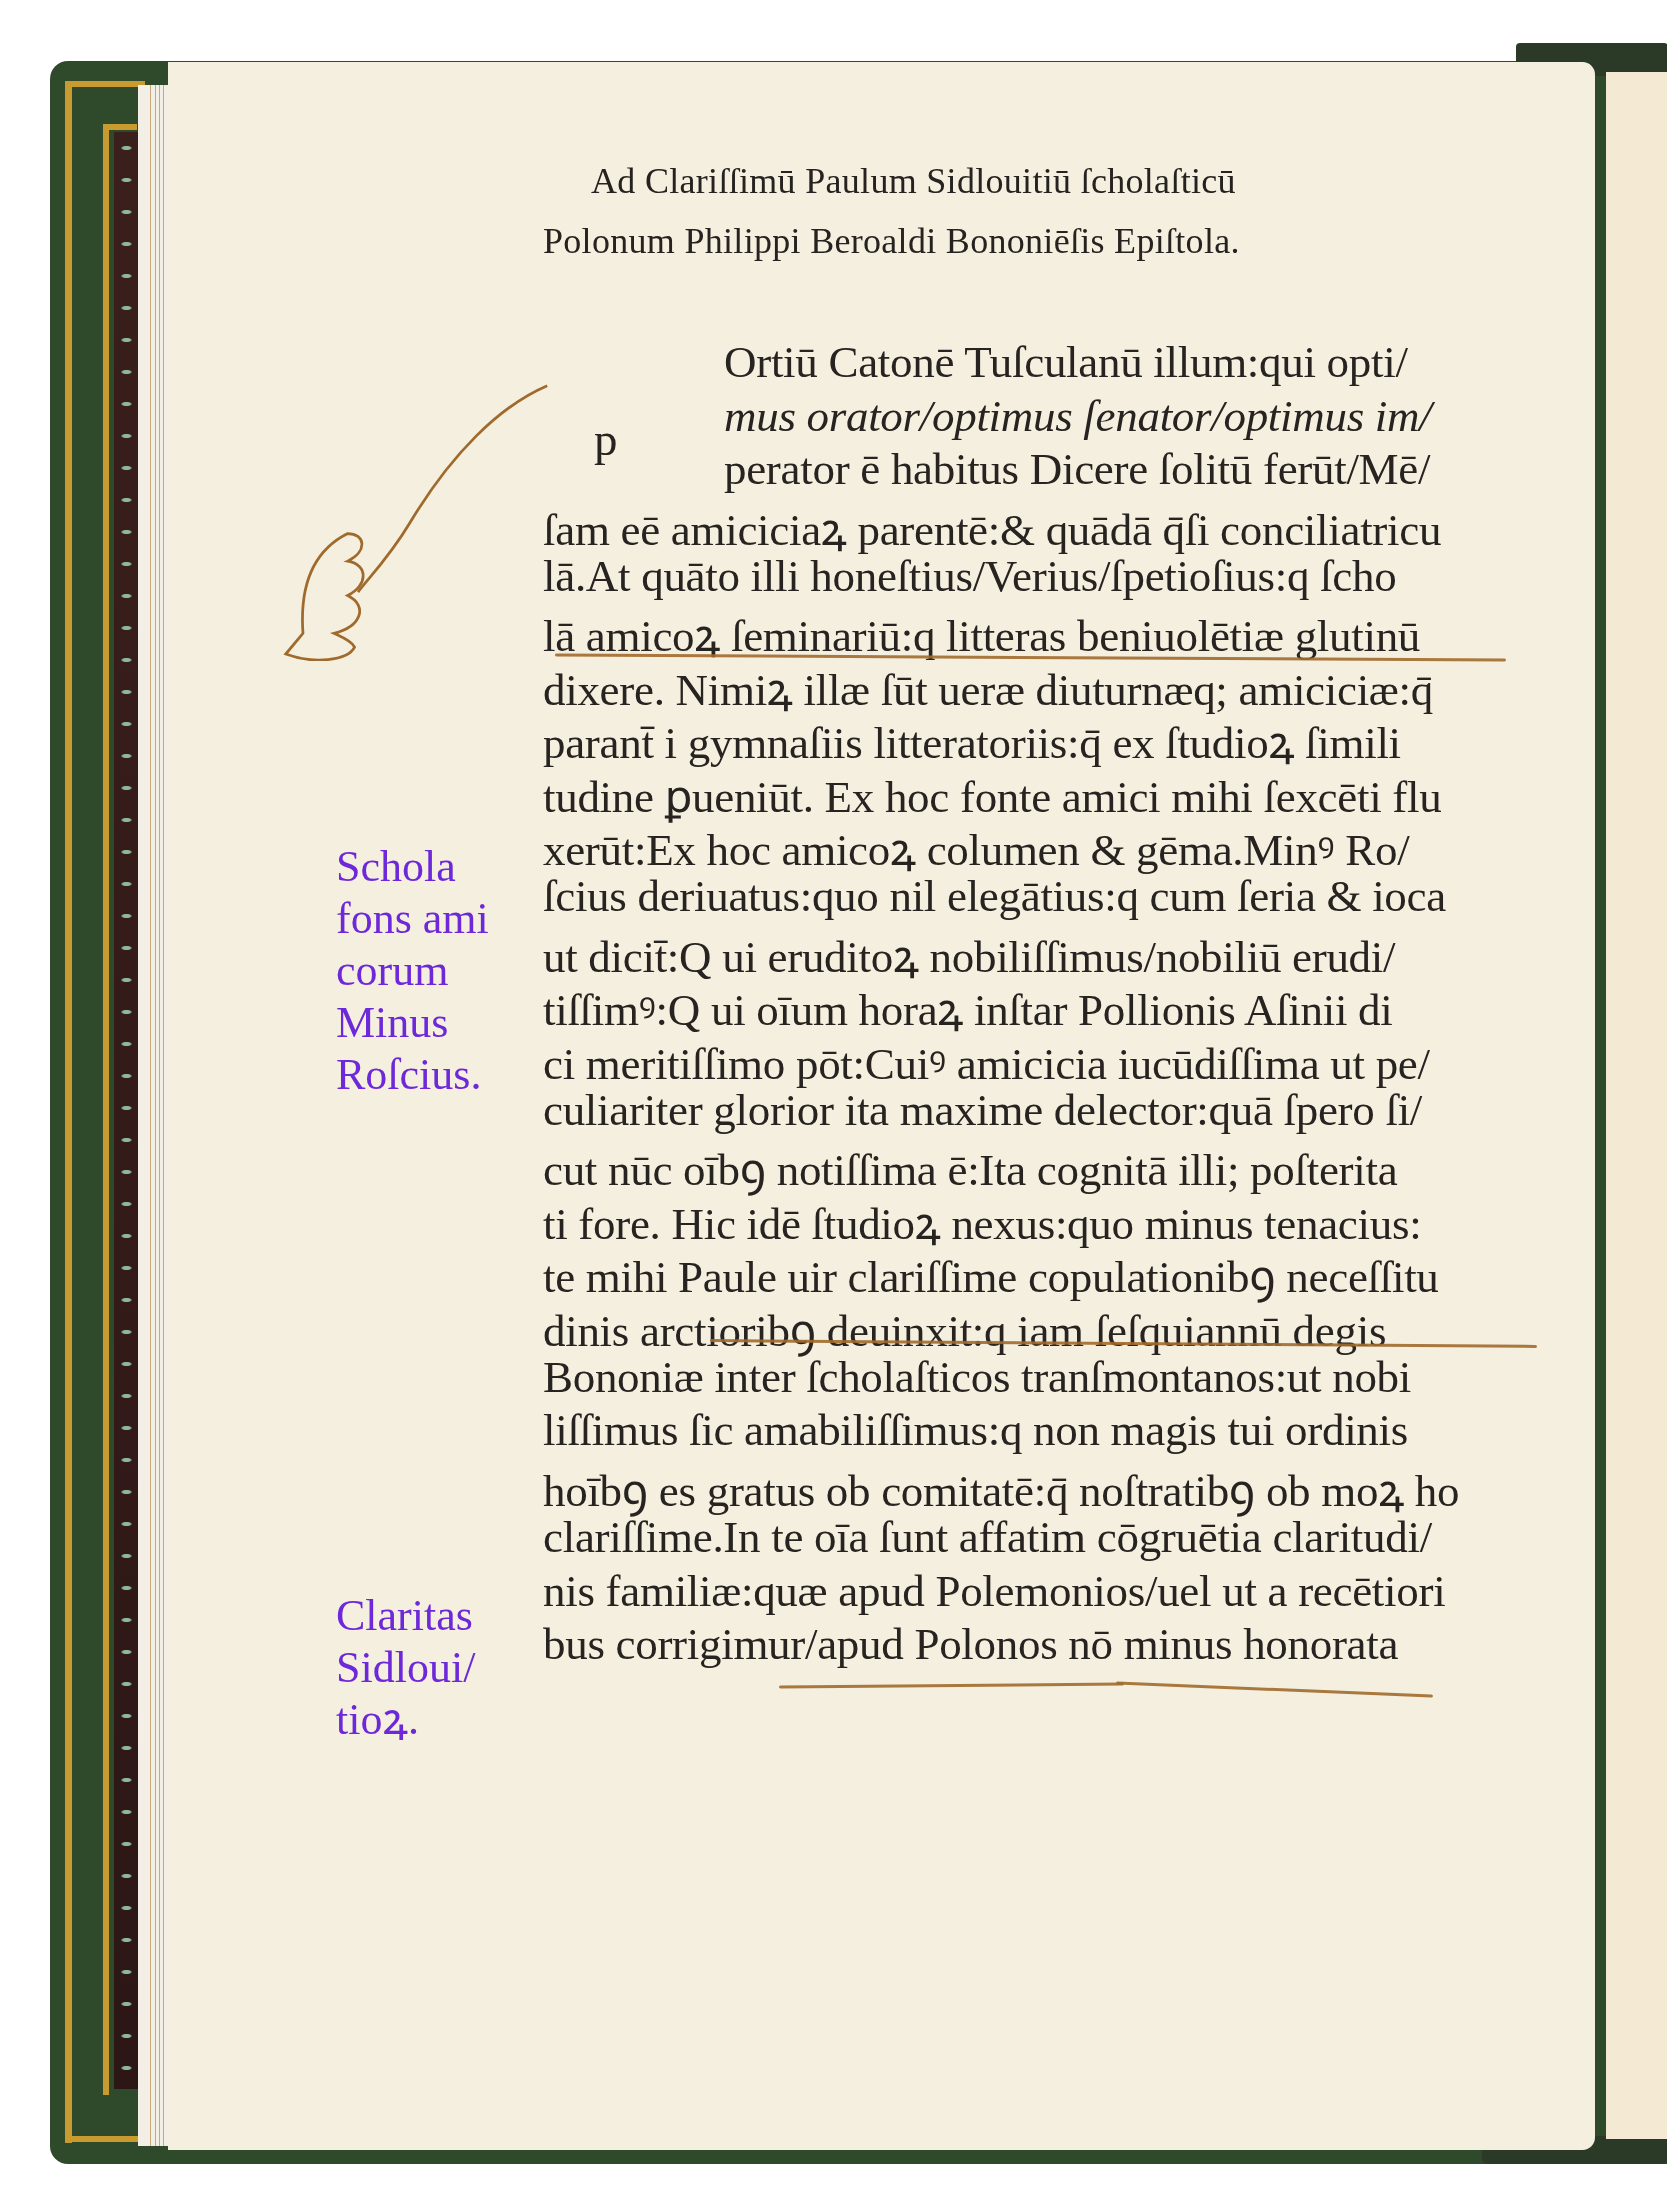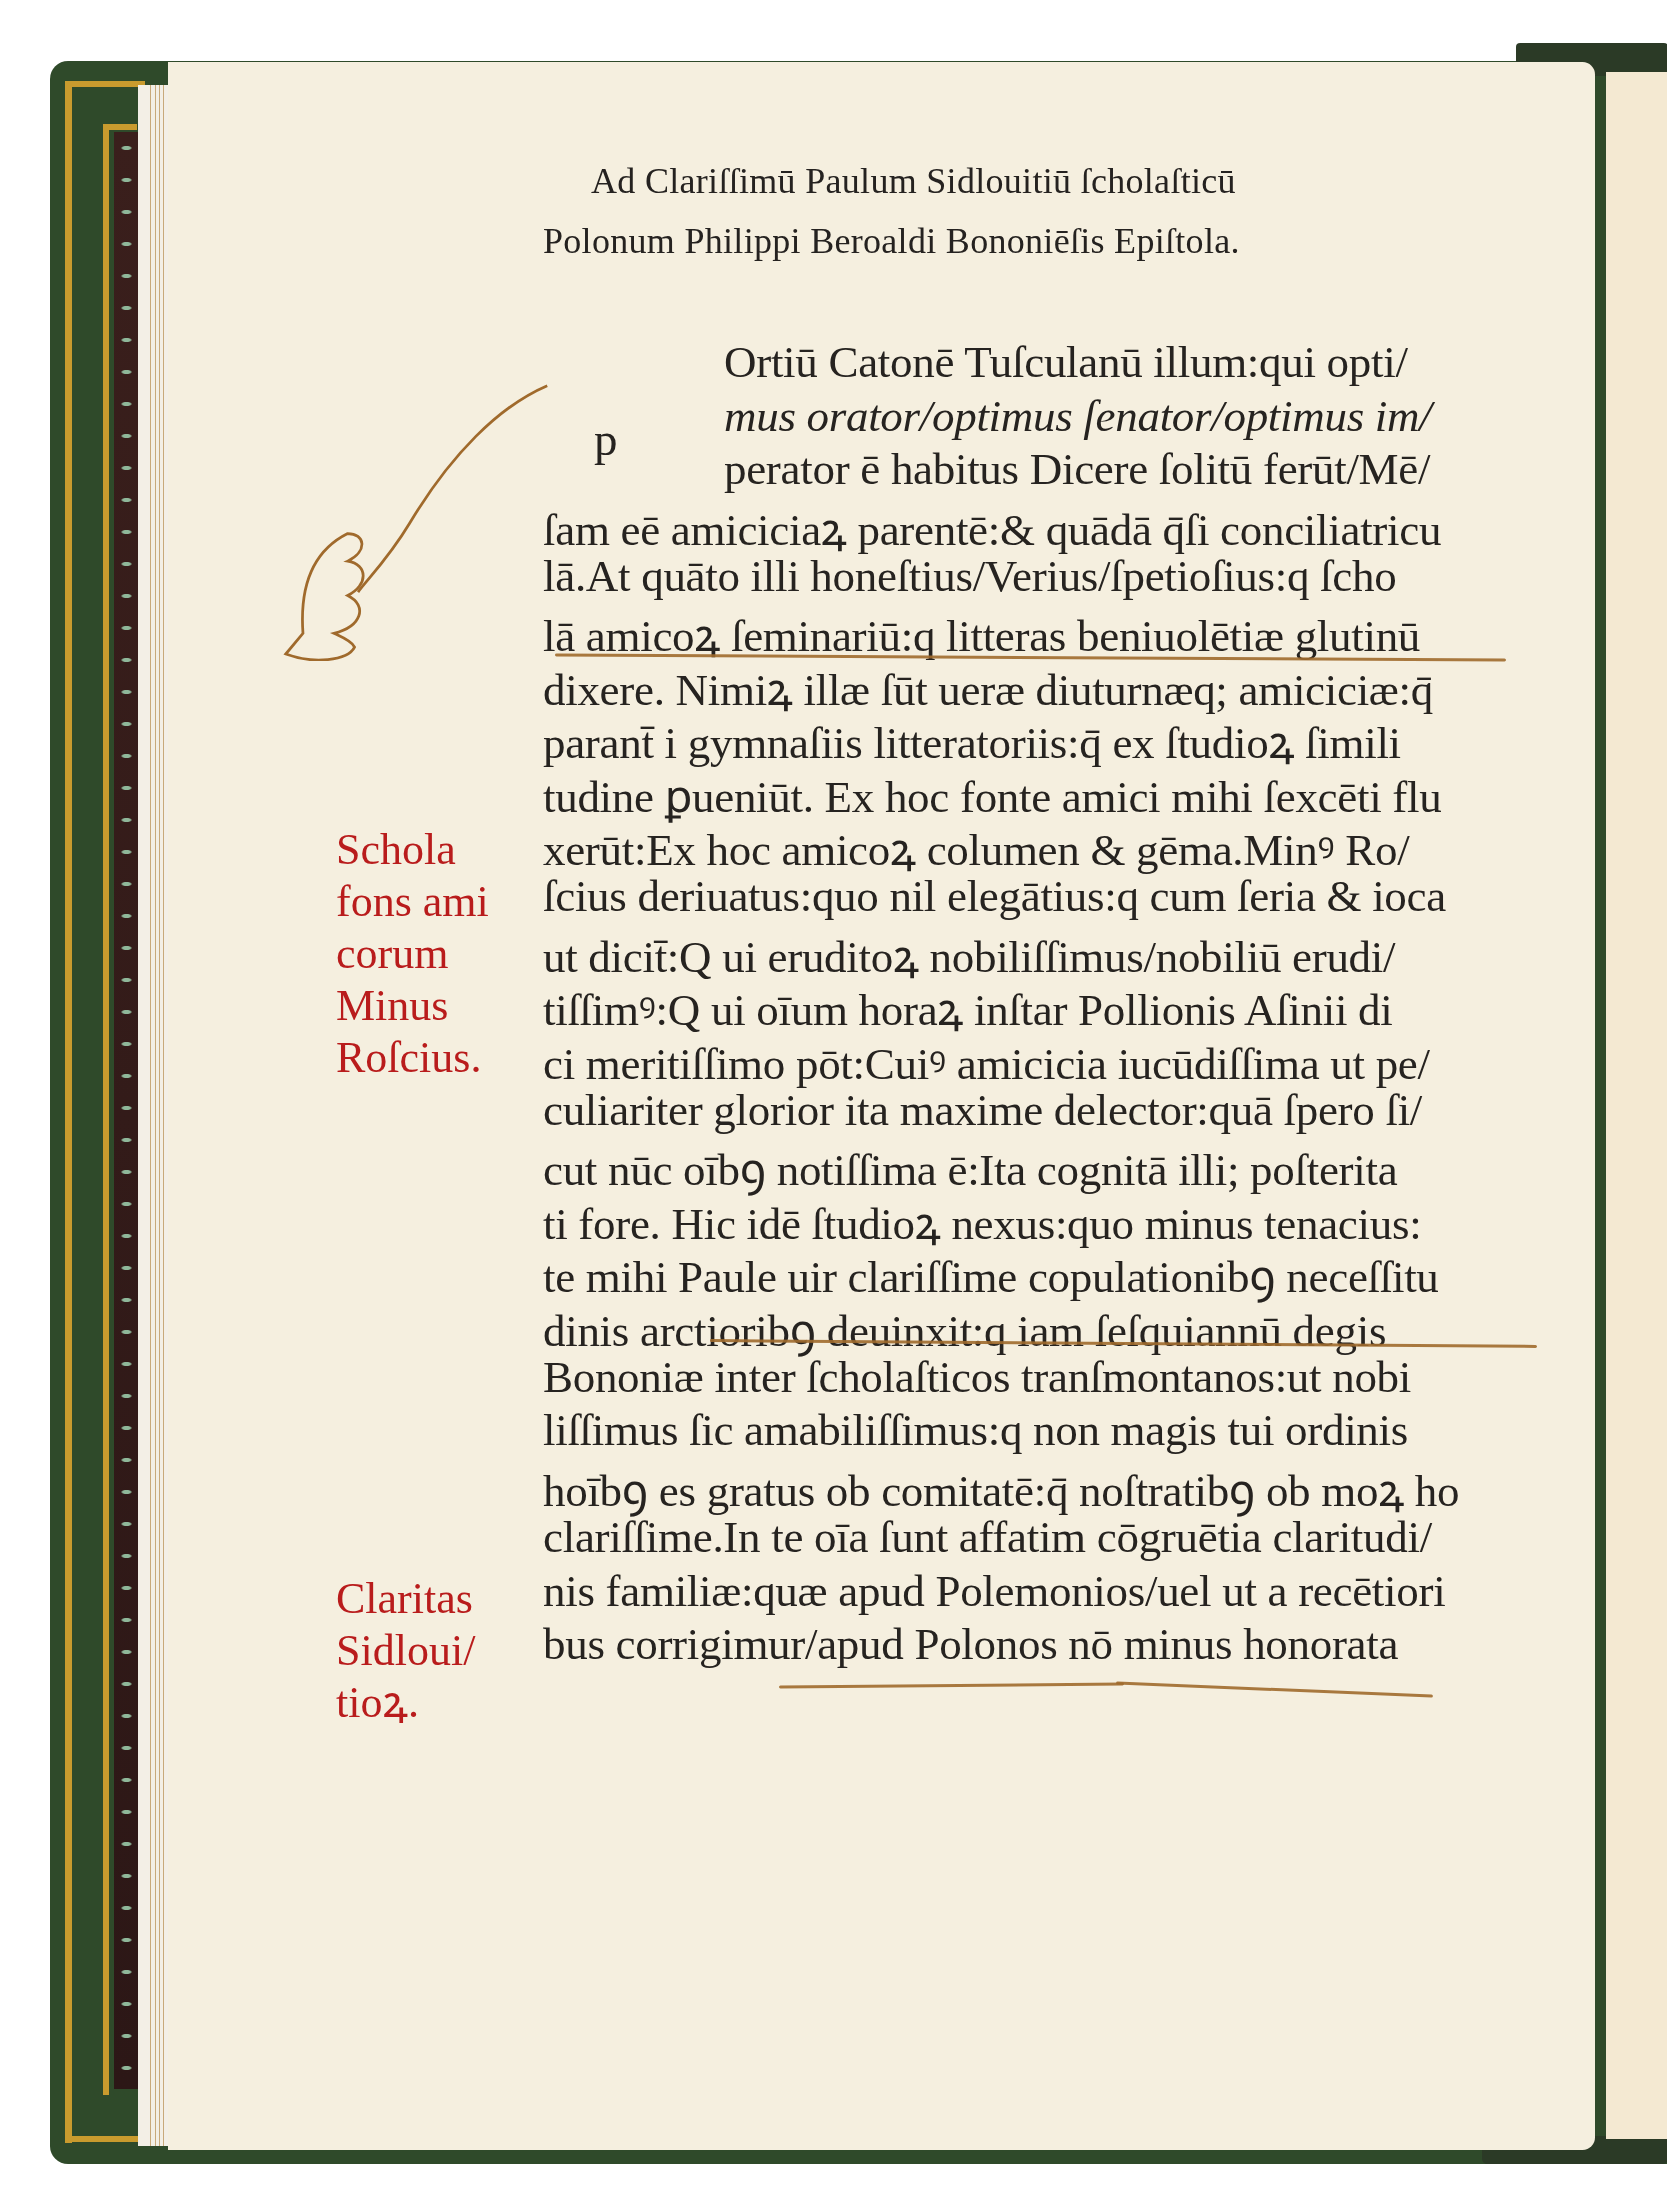--- a/index.html
+++ b/index.html
@@ -20,21 +20,21 @@
 
   
   .page { position:absolute; left:168px; top:62px; width:1427px; height:2088px; background:#f5efdf; border-radius:0 12.4px 12.4px 0; }
   .next-page { position:absolute; left:1606px; top:72px; width:62px; height:2067px; background:#f4e9d2; }
 
   
   .title { position:absolute; left:591px; font-size:36px; color:#252220; letter-spacing:0.3px; white-space:nowrap; }
   .line { position:absolute; left:543px; font-size:45px; color:#262320; white-space:nowrap; letter-spacing:-0.3px;text-align:center; }
   .line.indent { left:724px; }
   .initial { position:absolute; left:594px; top:412px; font-size:47px; color:#262320; }
-  .margin-note { position:absolute; left:336px; font-size:44px; color:#b91c1c; line-height:52px; white-space:nowrap; }
+  .margin-note { position:absolute; left:336px; font-size:44px; color:#6d28d9; line-height:52px; white-space:nowrap;margin-top:17px; }
 
   .underline { position:absolute; height:3.4px; background:#a06a2c; border-radius:2.1px; opacity:0.9; }
   .manicule { position:absolute; left:272px; top:358px; width:289px; height:303px; }
 </style>
 </head>
 <body>
 
 <div class="cover"></div>
 <div class="cover-top-r"></div>
 <div class="cover-bot-r"></div>

